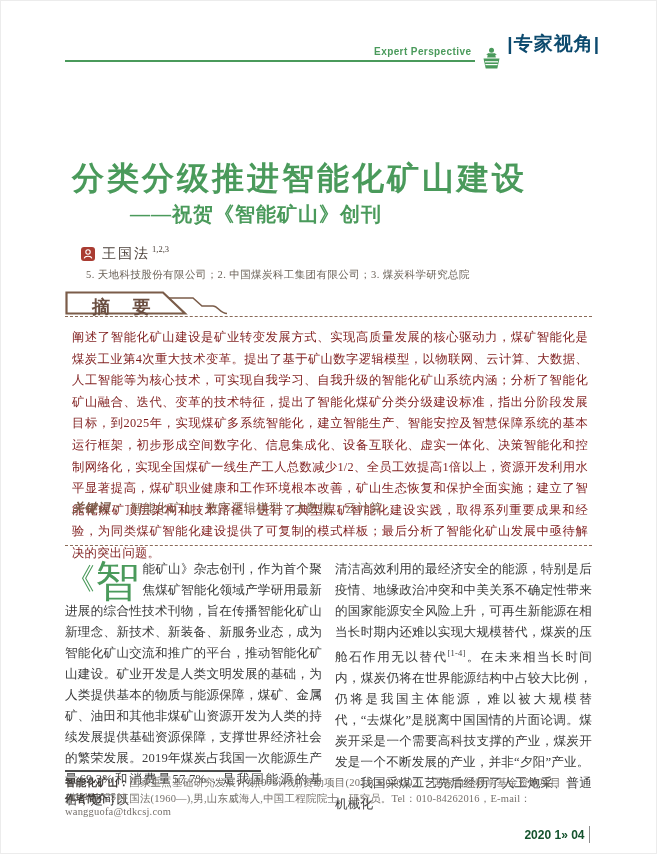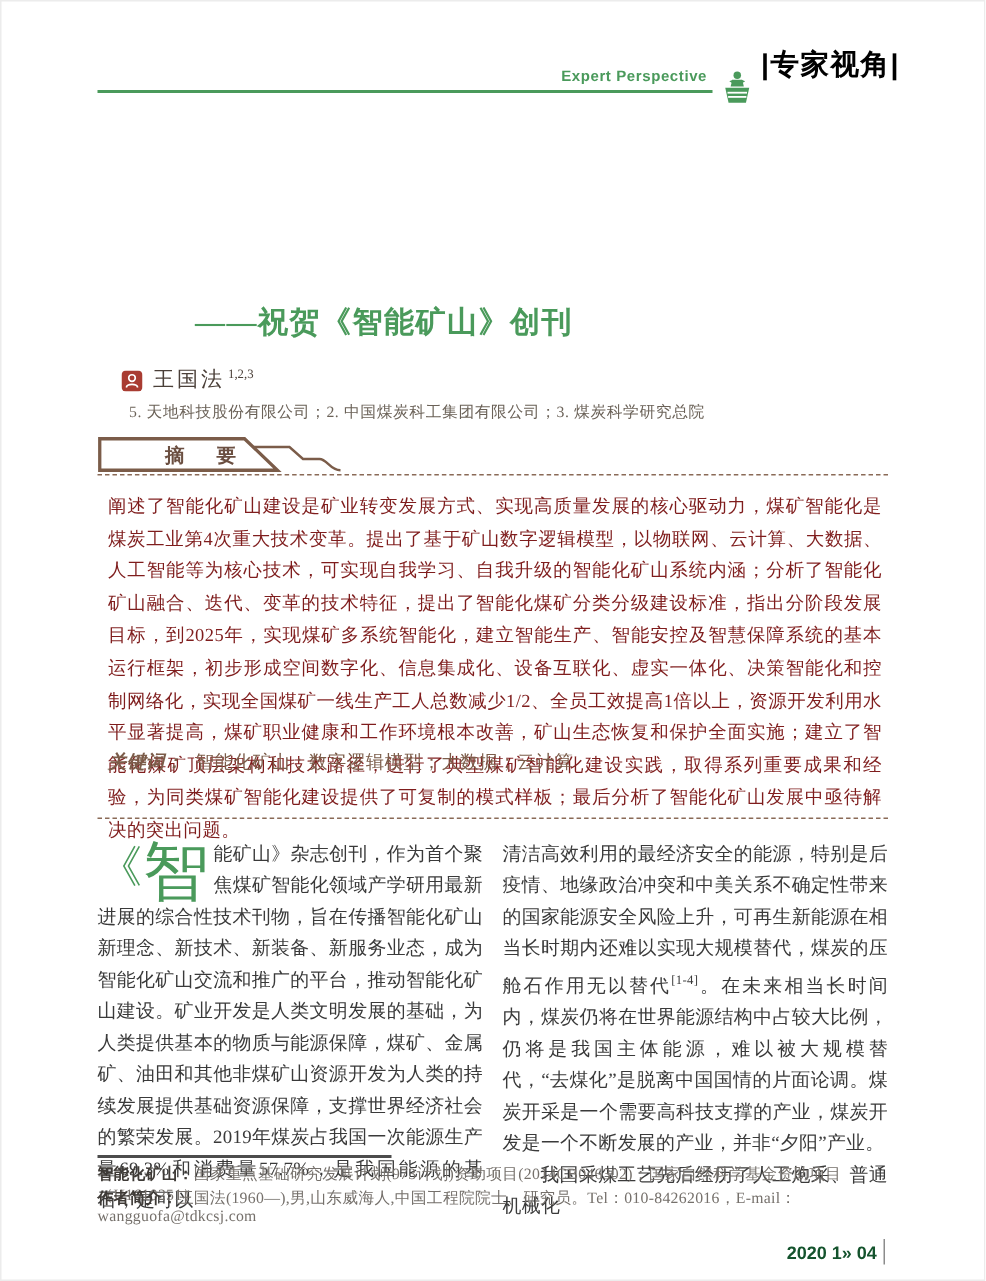--- a/index.html
+++ b/index.html
@@ -7,34 +7,34 @@
     position:relative;width:657px;height:854px;background:#fff;overflow:hidden;
     font-family:"Liberation Serif","DejaVu Serif",serif;color:#333;
     box-shadow:inset 0 0 0 1px #ececec;
   }
   
   .header{position:absolute;top:34px;left:65px;right:57px;display:flex;align-items:flex-end;}
   .rule-wrap{flex:1;border-bottom:2px solid #4a9a5b;text-align:right;padding-bottom:1px;margin-bottom:7px;}
   .en-label{font-family:"Liberation Sans","DejaVu Sans",sans-serif;font-size:10px;font-weight:bold;
     color:#4a9a5b;letter-spacing:.4px;padding-right:4px;}
   .podium-icon{margin:0 4px 0 5px;}
-  .cn-label{font-size:19px;font-weight:600;color:#000000;letter-spacing:1px;line-height:1;
+  .cn-label{font-size:19px;font-weight:600;color:#0c4a6e;letter-spacing:1px;line-height:1;
     font-family:"Liberation Sans","DejaVu Sans",sans-serif;margin-bottom:16px;}
   
   .title-main{position:absolute;top:157px;left:72px;font-size:32px;font-weight:bold;color:#4a9a5b;letter-spacing:3px;}
   .title-sub{position:absolute;top:201px;left:130px;font-size:20px;font-weight:600;color:#4a9a5b;letter-spacing:1px;}
   
   .author-row{position:absolute;top:244px;left:81px;display:flex;align-items:center;}
   .author-icon{margin-right:7px;margin-top:1px;}
   .author-name{font-size:14px;color:#4a3f38;letter-spacing:2px;}
   .author-sup{font-size:8.5px;color:#4a3f38;vertical-align:super;margin-left:2px;letter-spacing:0;}
   .affiliation{position:absolute;top:268px;left:86px;font-size:10.5px;color:#6b6258;letter-spacing:.4px;}
   
   .abs-tab{position:absolute;top:291px;left:65px;width:190px;height:24px;}
-  .abs-tab-label{position:absolute;top:295px;left:92px;font-size:13px;font-weight:bold;color:#6b4f41;letter-spacing:9px;margin-left:18px;}
+  .abs-tab-label{position:absolute;top:295px;left:92px;font-size:18px;font-weight:bold;color:#6b4f41;letter-spacing:9px;}
   .dash-rule{position:absolute;left:65px;width:527px;border-top:1.6px dashed #8a6a57;}
   .rule1{top:316px;} .rule2{top:545px;}
   .abs-text{position:absolute;top:327px;left:72px;width:516px;font-size:12.3px;line-height:21.6px;
     color:#7f1d1d;text-align:justify;letter-spacing:.3px;}
   .keywords{position:absolute;top:500px;left:72px;font-size:12.3px;color:#7b5c49;letter-spacing:.3px;}
   .kw-label{font-weight:bold;font-style:italic;margin-right:8px;}
   
   .col{position:absolute;top:559px;width:257px;font-size:12.6px;line-height:21px;text-align:justify;
     color:#3a3a3a;letter-spacing:.2px;}
   .col-left{left:65px;} .col-right{left:335px;}
@@ -67,20 +67,21 @@
       <path d="M8.2 6.2 h6.6 l1.1 4.4 h-8.8 z" fill="#4a9a5b"></path>
       <path d="M6.2 7.2 l2.4 -1 v2.4 z" fill="#4a9a5b"></path>
       <path d="M16.8 7.2 l-2.4 -1 v2.4 z" fill="#4a9a5b"></path>
       <path d="M3.5 11.5 h16 l-2.2 10 h-11.6 z" fill="#4a9a5b"></path>
       <rect x="5" y="14.2" width="13" height="1.2" fill="#fff"></rect>
       <rect x="5.4" y="17" width="12.2" height="1.2" fill="#fff"></rect>
     </svg>
     <span class="cn-label">|专家视角|</span>
   </div>
 
+  <div class="title-main">分类分级推进智能化矿山建设</div>
   <div class="title-sub">——祝贺《智能矿山》创刊</div>
 
   <div class="author-row">
     <svg class="author-icon" width="14" height="14" viewBox="0 0 14 14">
       <rect width="14" height="14" rx="3" fill="#a93c32"></rect>
       <circle cx="7" cy="5" r="2.2" fill="none" stroke="#fff" stroke-width="1.1"></circle>
       <path d="M3.2 11.3 C3.8 8.6 10.2 8.6 10.8 11.3" fill="none" stroke="#fff" stroke-width="1.1"></path>
     </svg>
     <span class="author-name"><span>王国法</span><span class="author-sup">1,2,3</span></span>
   </div>

